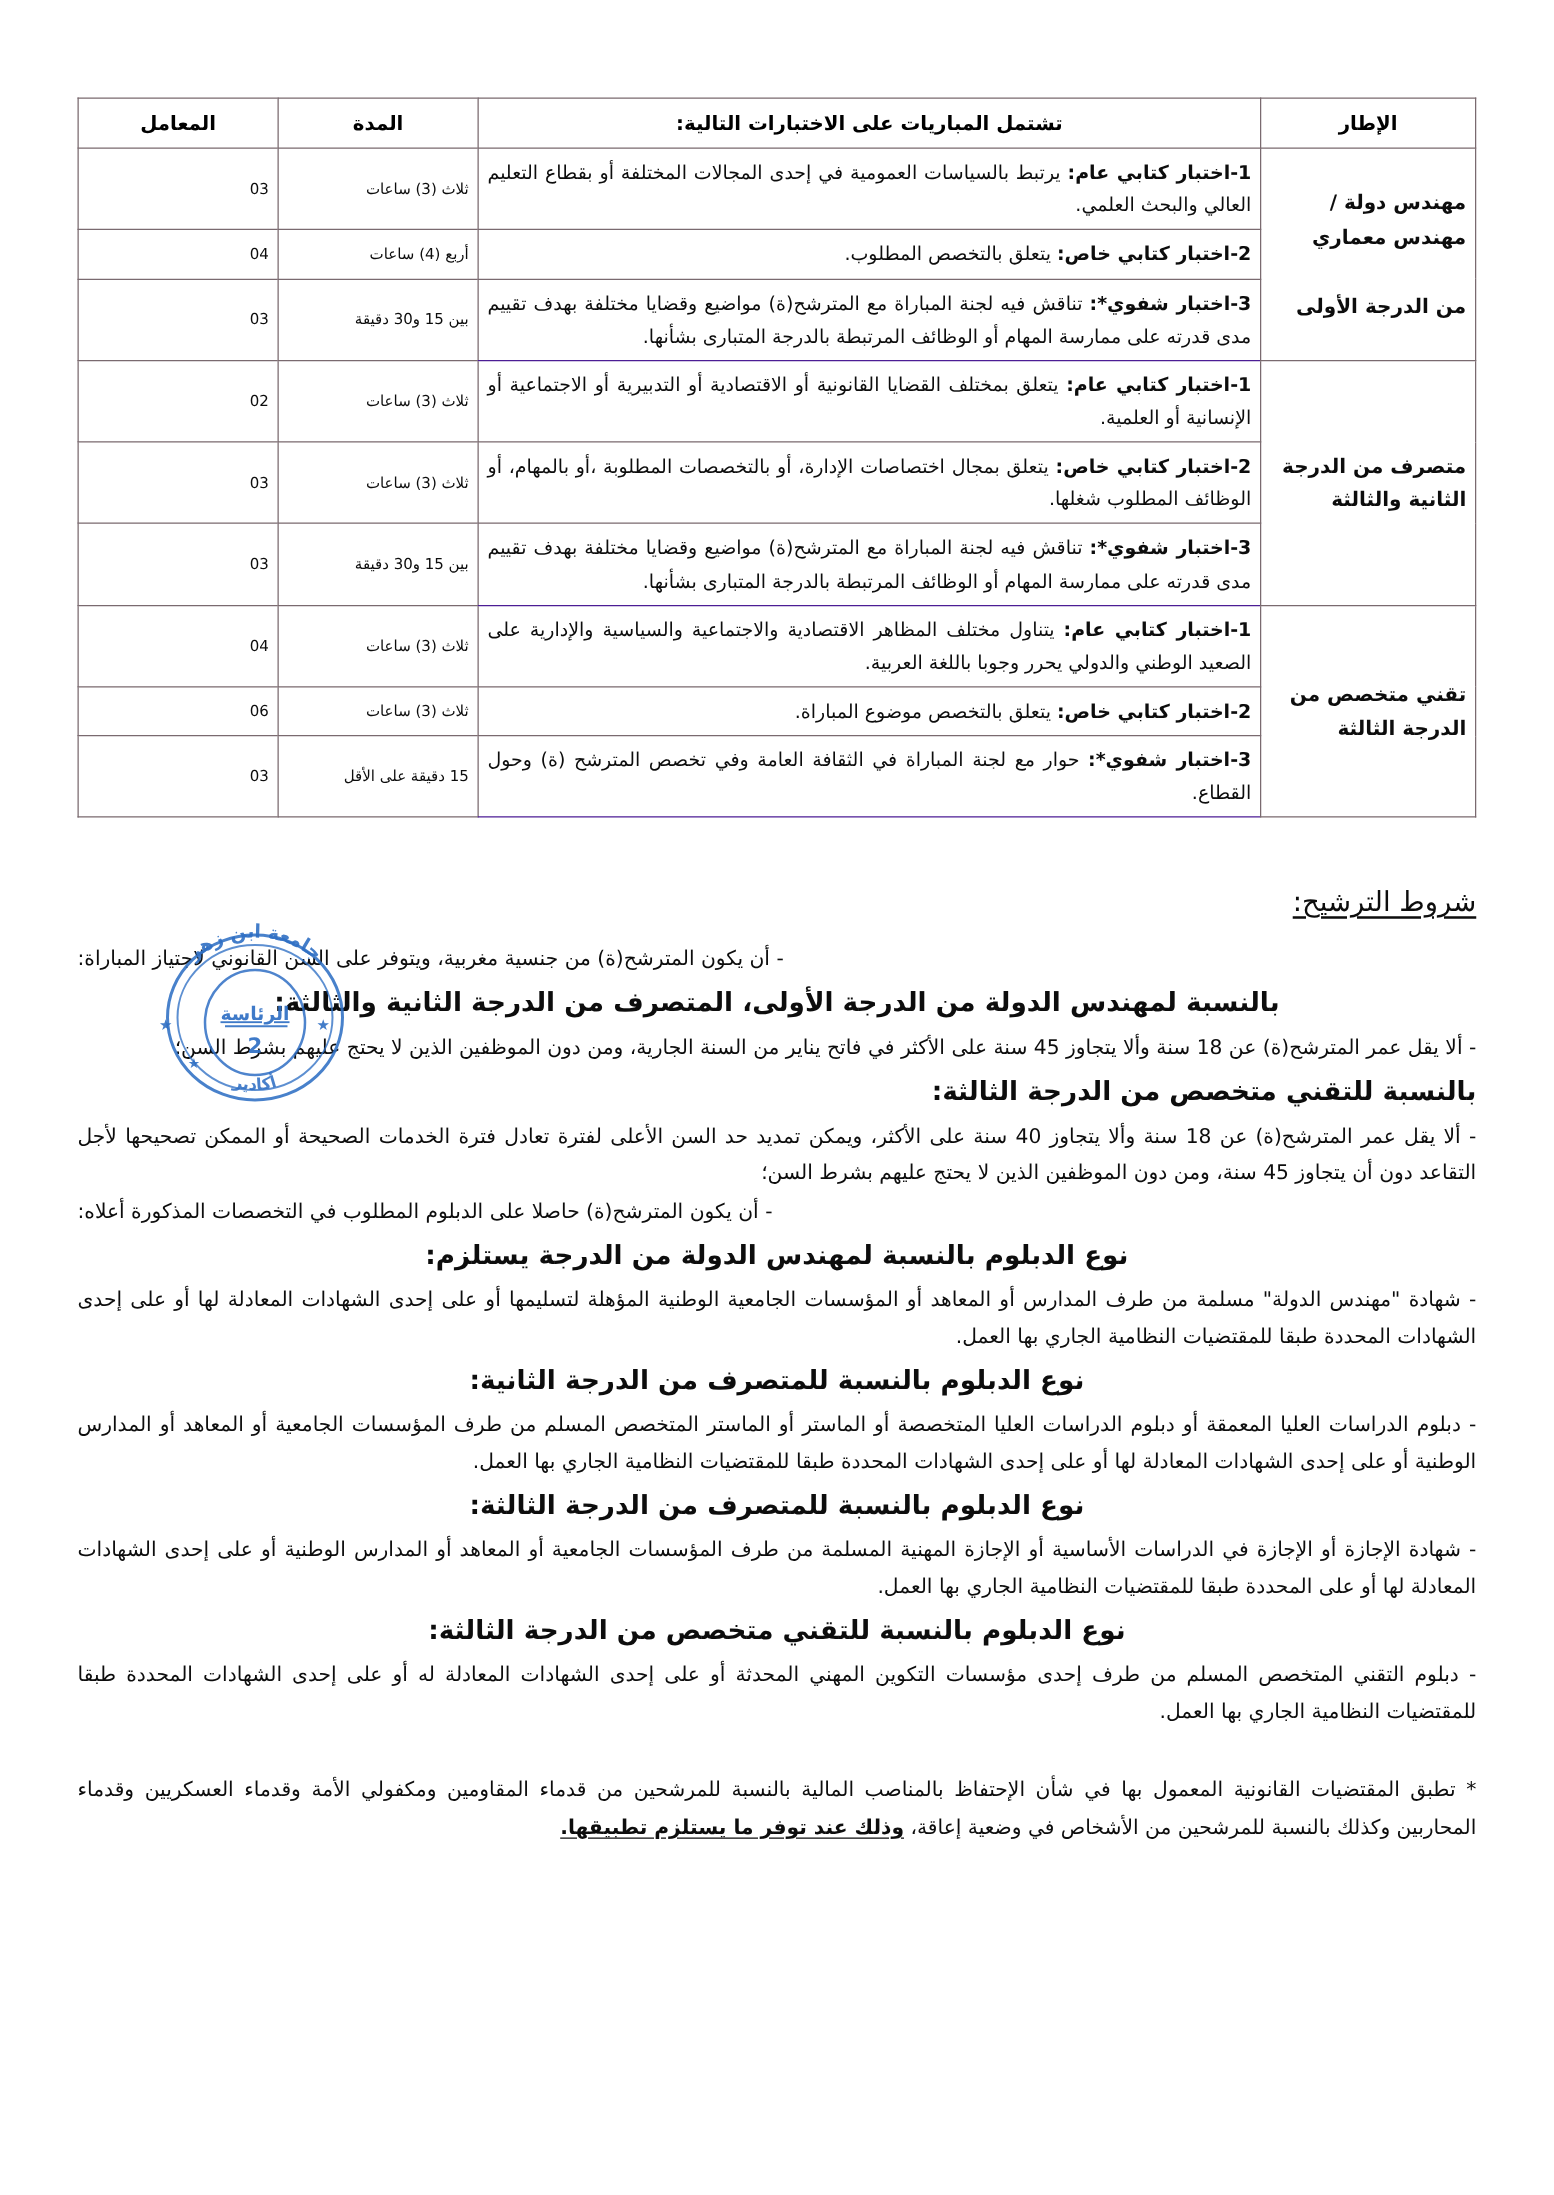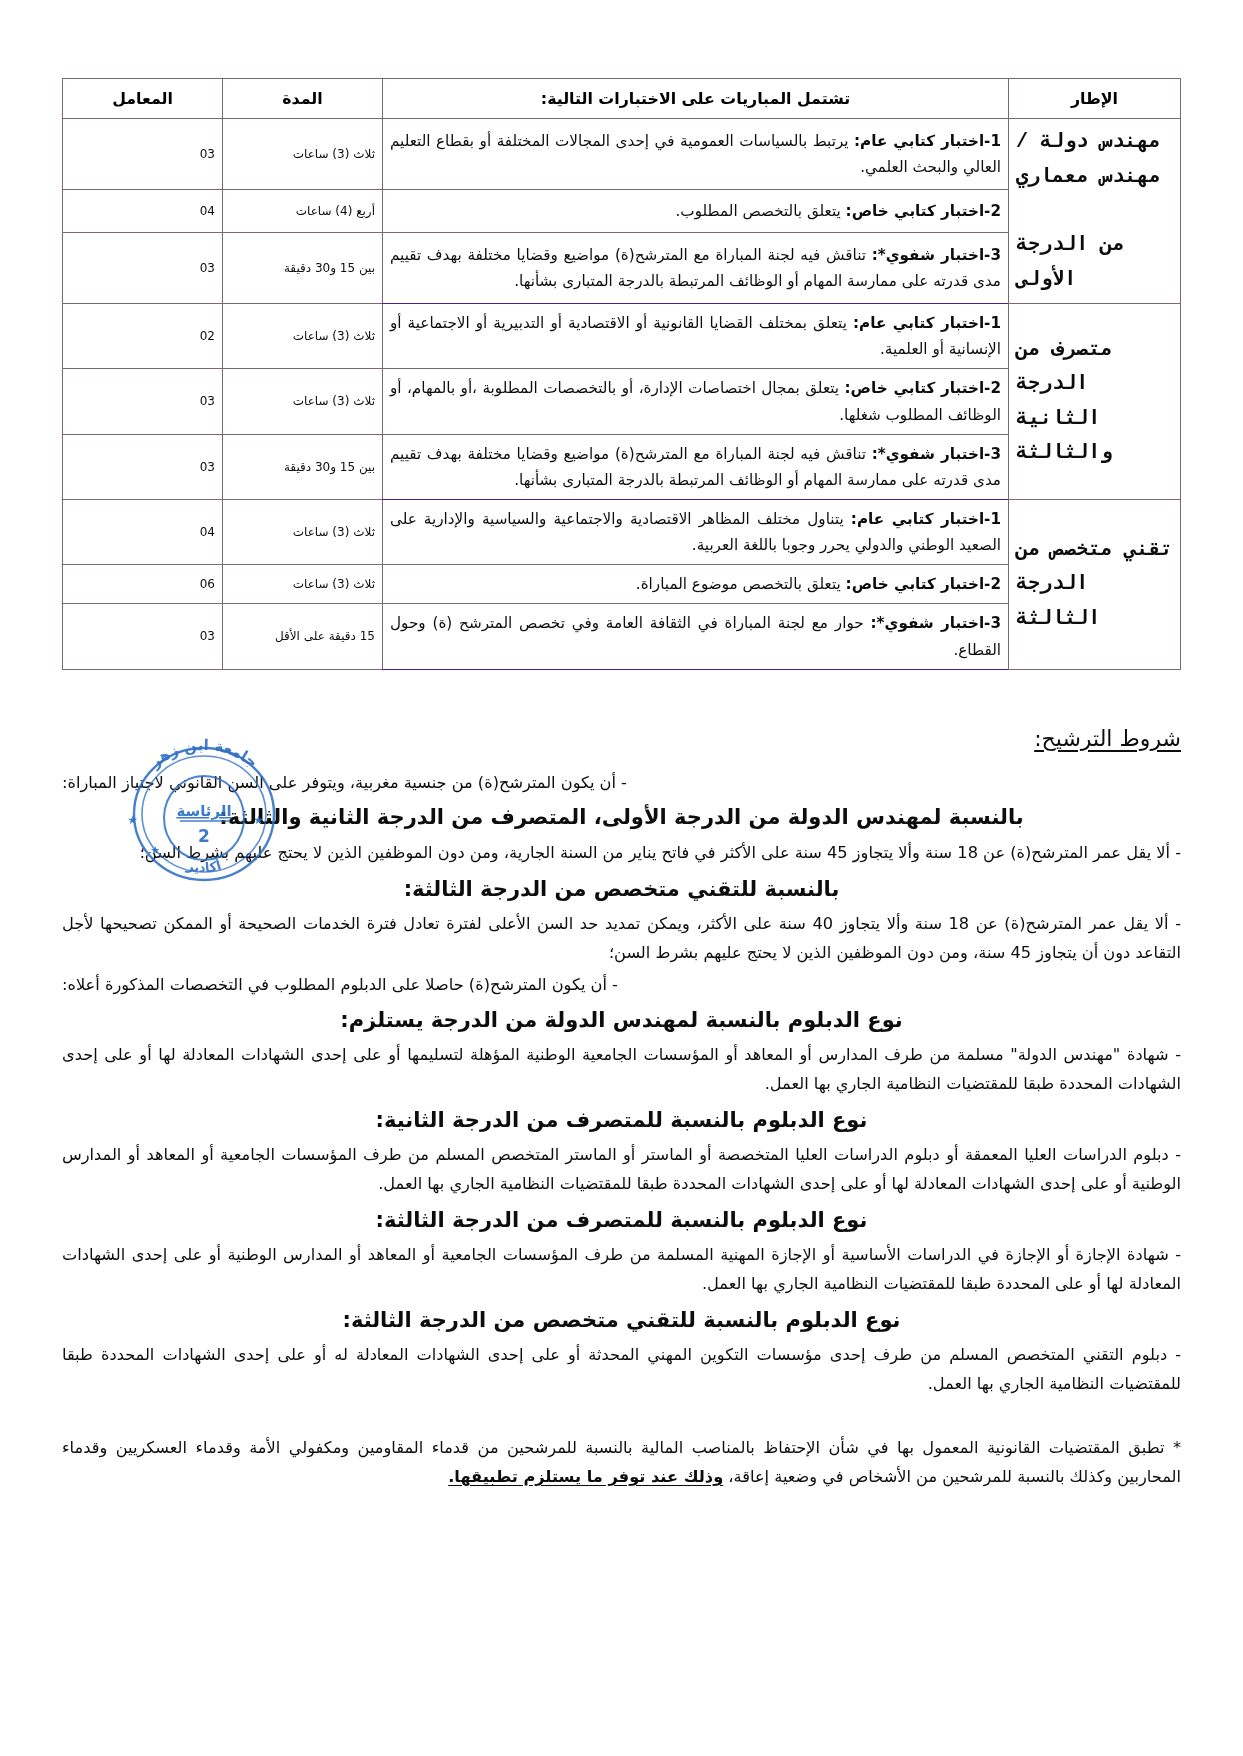--- a/index.html
+++ b/index.html
@@ -46,26 +46,25 @@
     padding: 9px 6px;
     color: #000000;
     border-bottom: 1px solid #9d3f5c;
   }
   col.c-frame   { width: 172px; }
   col.c-tests   { width: 626px; }
   col.c-dur     { width: 160px; }
   col.c-coef    { width: 160px; }
 
   td.frame-cell {
-    text-align: left;
+    text-align: right;
     font-weight: bold;
-    font-size: 20px;
+    font-size: 16px;
     line-height: 2.45;
     border-bottom: 1px solid #7a6a6f;
-    font-family: Liberation Mono, monospace;
   }
   td.tests-cell {
     text-align: justify;
     text-align-last: right;
     padding: 8px 10px;
     border-bottom: 1px dashed #8b7b80;
     border-top: none;
   }
   td.tests-cell.group-last { border-bottom: 1px solid #4c1d95; }
   td.dur-cell, td.coef-cell {
@@ -98,21 +97,21 @@
   p.lead {
     margin: 0 0 2px 0;
     text-align: left;
   }
   p.subhead {
     margin: 0 0 2px 0;
     font-weight: bold;
     text-align: center;
     font-size: 21px;
   }
-  p.subhead.rt { }
+  p.subhead.rt { text-align: right; }
   p.just {
     margin: 0 0 3px 0;
     text-align: justify;
     text-align-last: right;
   }
   p.indent-note {
     margin: 34px 0 0 0;
     text-align: justify;
     text-align-last: right;
     line-height: 1.8;

